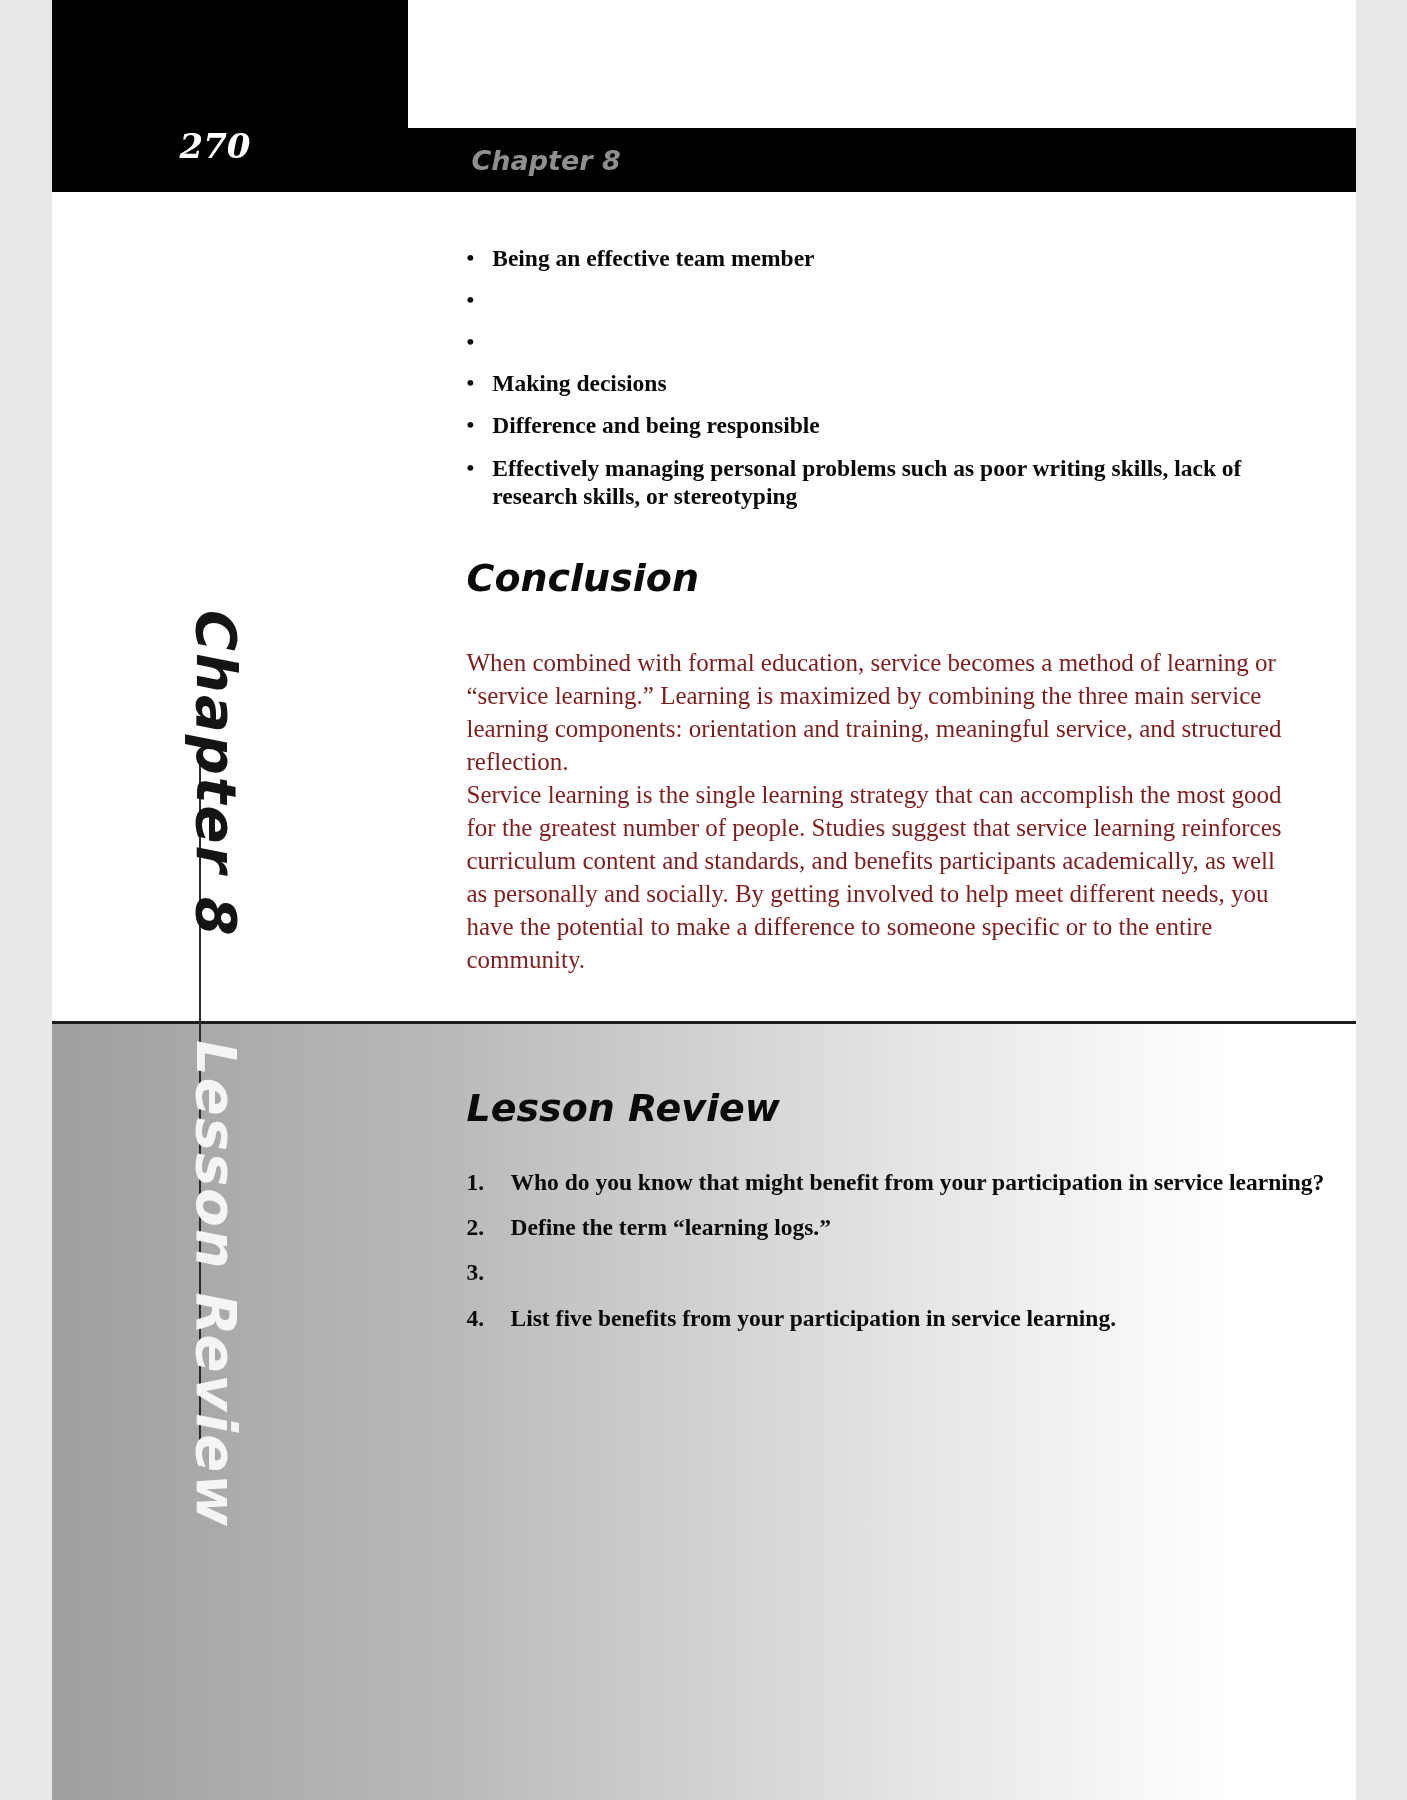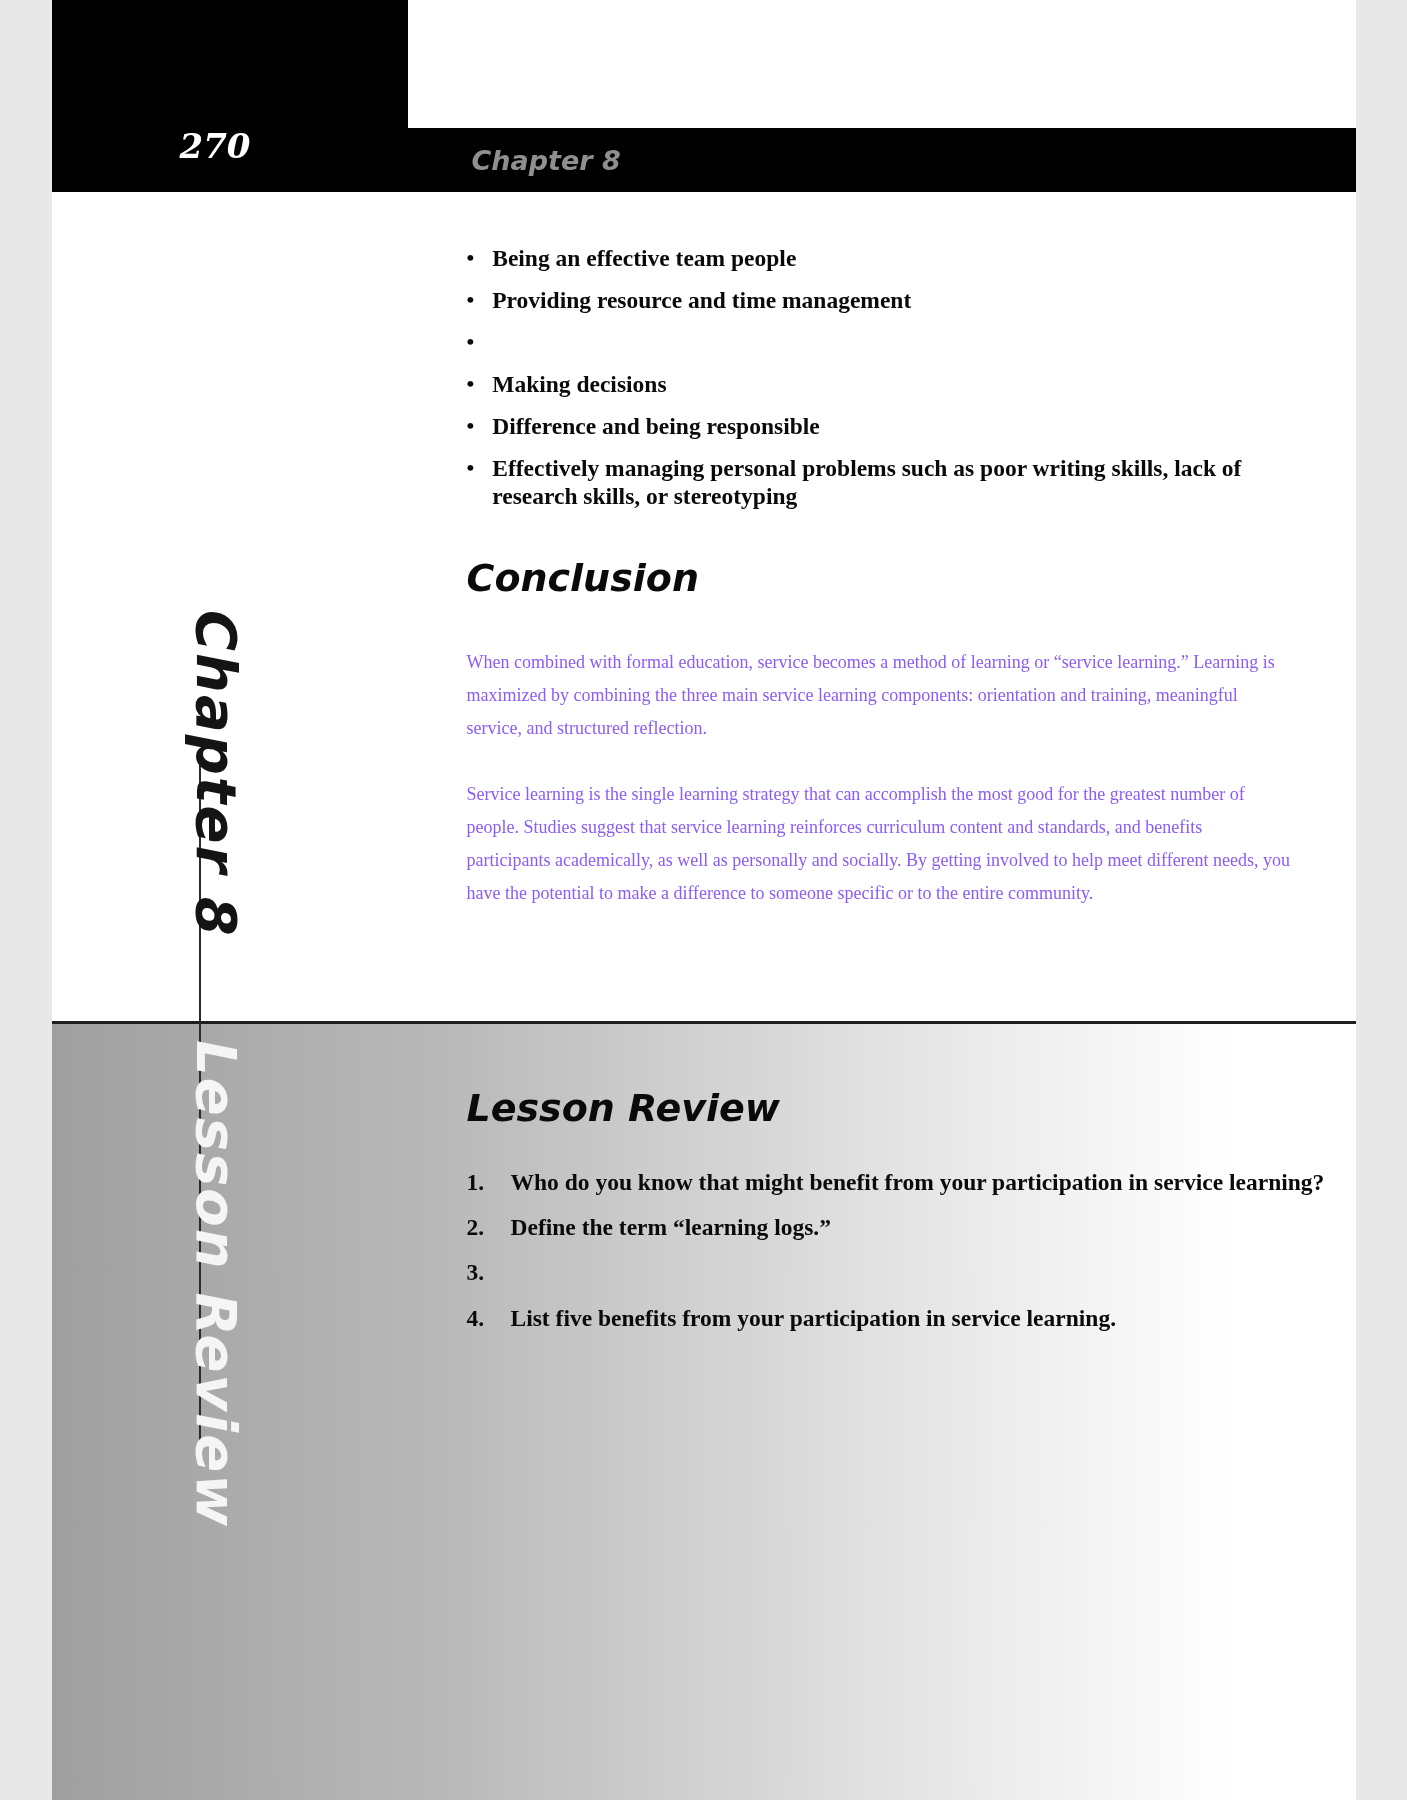--- a/index.html
+++ b/index.html
@@ -95,22 +95,22 @@
     font-size:38px;
     color:#0a0a0a;
   }
   .h-conclusion { top:556px; }
   .h-lesson-review { top:1086px; }
 
   .body-copy {
     position:absolute; left:415px;
     width:824px;
     margin:0;
-    font-size:18px; line-height:33px;
-    color:#8b5cf6;
+    font-size:25px; line-height:33px;
+    color:#7f1d1d;
   }
   .para-1 { top:646px; }
   .para-2 { top:778px; }
 
   .question-list {
     position:absolute; left:415px; top:1168px;
     width:930px;
   }
   .question-row {
     display:flex; gap:14px;
@@ -135,25 +135,24 @@
   <div class="bottom-gradient"></div>
   <div class="divider"></div>
 
   <div class="v-rule"></div>
   <div class="v-text v-chapter">Chapter 8</div>
   <div class="v-text v-lesson">Lesson Review</div>
 
   <ul class="bullet-list">
     <li>
       <span class="bullet-dot">•</span>
-      <span>Being an effective team people</span>
+      <span>Being an effective team member</span>
     </li>
     <li>
       <span class="bullet-dot">•</span>
-      <span>Providing resource and time management</span>
     </li>
     <li>
       <span class="bullet-dot">•</span>
     </li>
     <li>
       <span class="bullet-dot">•</span>
       <span>Making decisions</span>
     </li>
     <li>
       <span class="bullet-dot">•</span>

